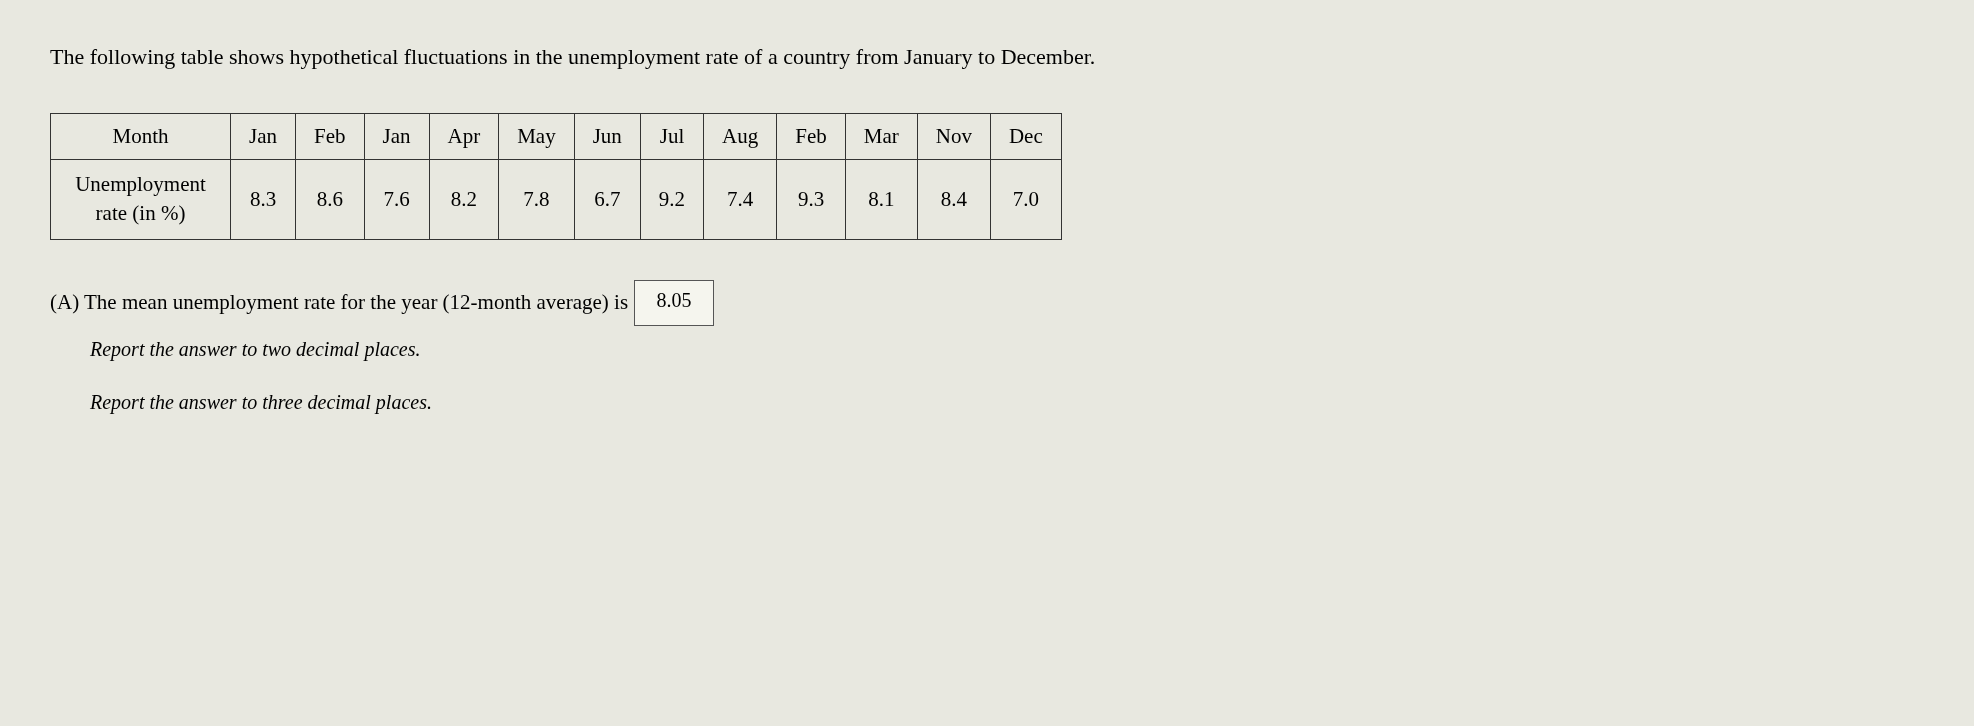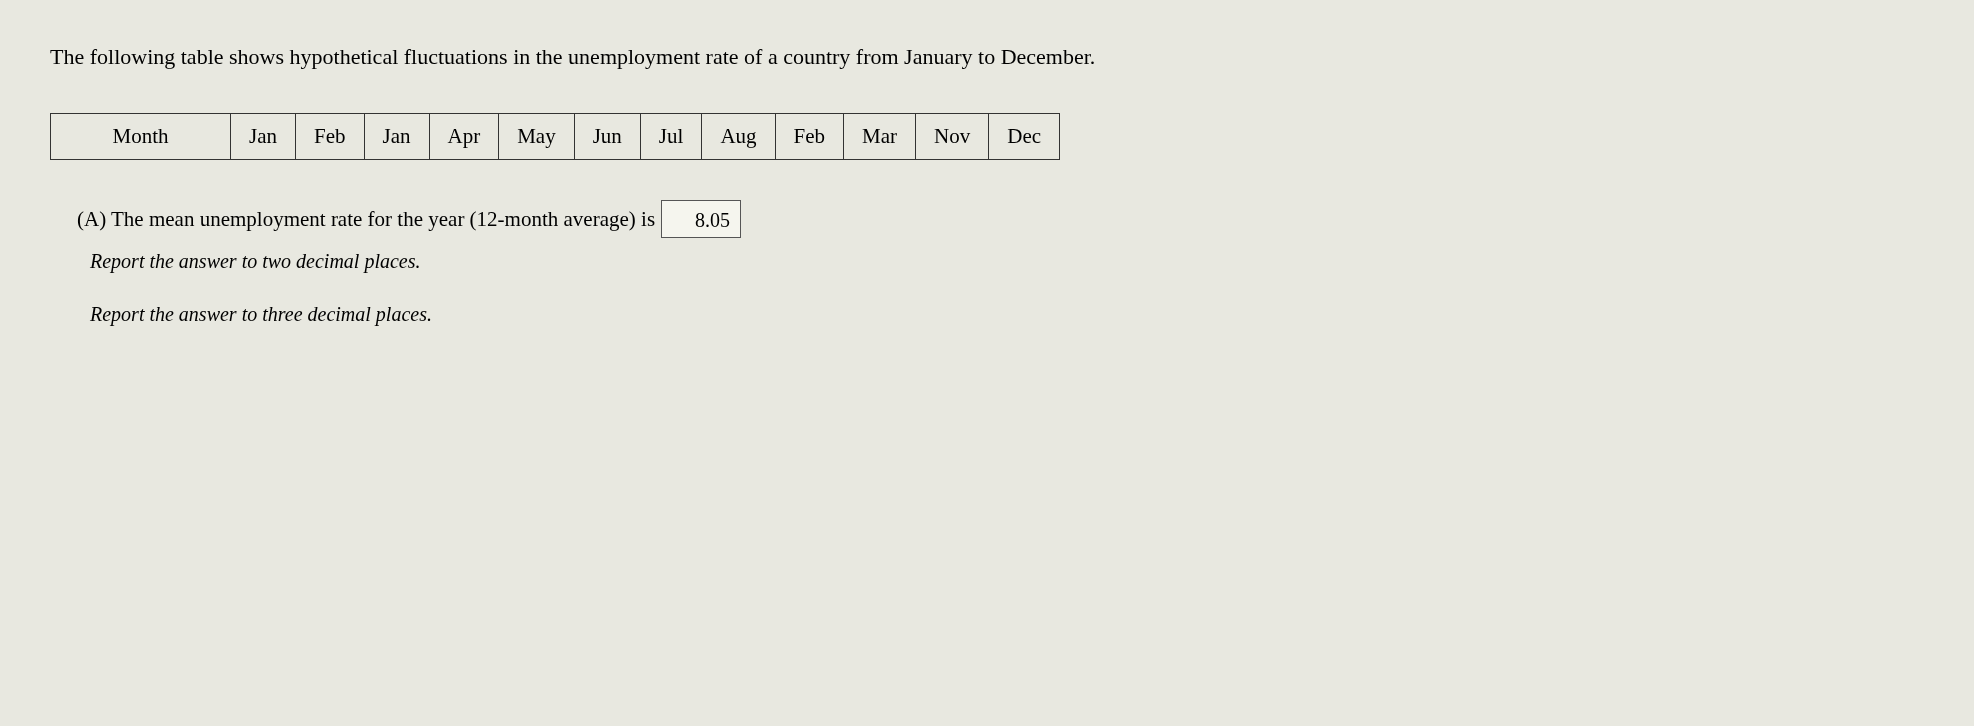--- a/index.html
+++ b/index.html
@@ -54,33 +54,32 @@
     .question-block {
       margin-bottom: 30px;
     }
 
     .question-line {
       font-size: 21px;
       margin-bottom: 12px;
       display: flex;
       align-items: center;
       flex-wrap: wrap;
-      margin-left: 27px;
     }
 
     .answer-box {
       display: inline-block;
       border: 1.5px solid #555;
       background: #f5f5ee;
       min-width: 80px;
-      height: 38px;
+      height: 46px;
       padding: 4px 10px;
       font-size: 20px;
       font-family: 'Times New Roman', Times, serif;
-      text-align: right;
+      text-align: center;
       line-height: 1.5;
       margin-left: 6px;
     }
 
     .answer-box-empty {
       display: inline-block;
       border: 1.5px solid #555;
       background: #f5f5ee;
       min-width: 100px;
       height: 42px;
@@ -111,20 +110,35 @@
       <td>Apr</td>
       <td>May</td>
       <td>Jun</td>
       <td>Jul</td>
       <td>Aug</td>
       <td>Feb</td>
       <td>Mar</td>
       <td>Nov</td>
       <td>Dec</td>
     </tr>
+    <tr>
+      <td class="row-header">Unemployment<br>rate (in %)</td>
+      <td>8.3</td>
+      <td>8.6</td>
+      <td>7.6</td>
+      <td>8.2</td>
+      <td>7.8</td>
+      <td>6.7</td>
+      <td>9.2</td>
+      <td>7.4</td>
+      <td>9.3</td>
+      <td>8.1</td>
+      <td>8.4</td>
+      <td>7.0</td>
+    </tr>
   </tbody>
     </table>
 </div>
 
 <div class="question-block">
   <div class="question-line">
     <span>(A) The mean unemployment rate for the year (12-month average) is</span>
     <span class="answer-box">8.05</span>
   </div>
   <p class="sub-note">Report the answer to two decimal places.</p>

